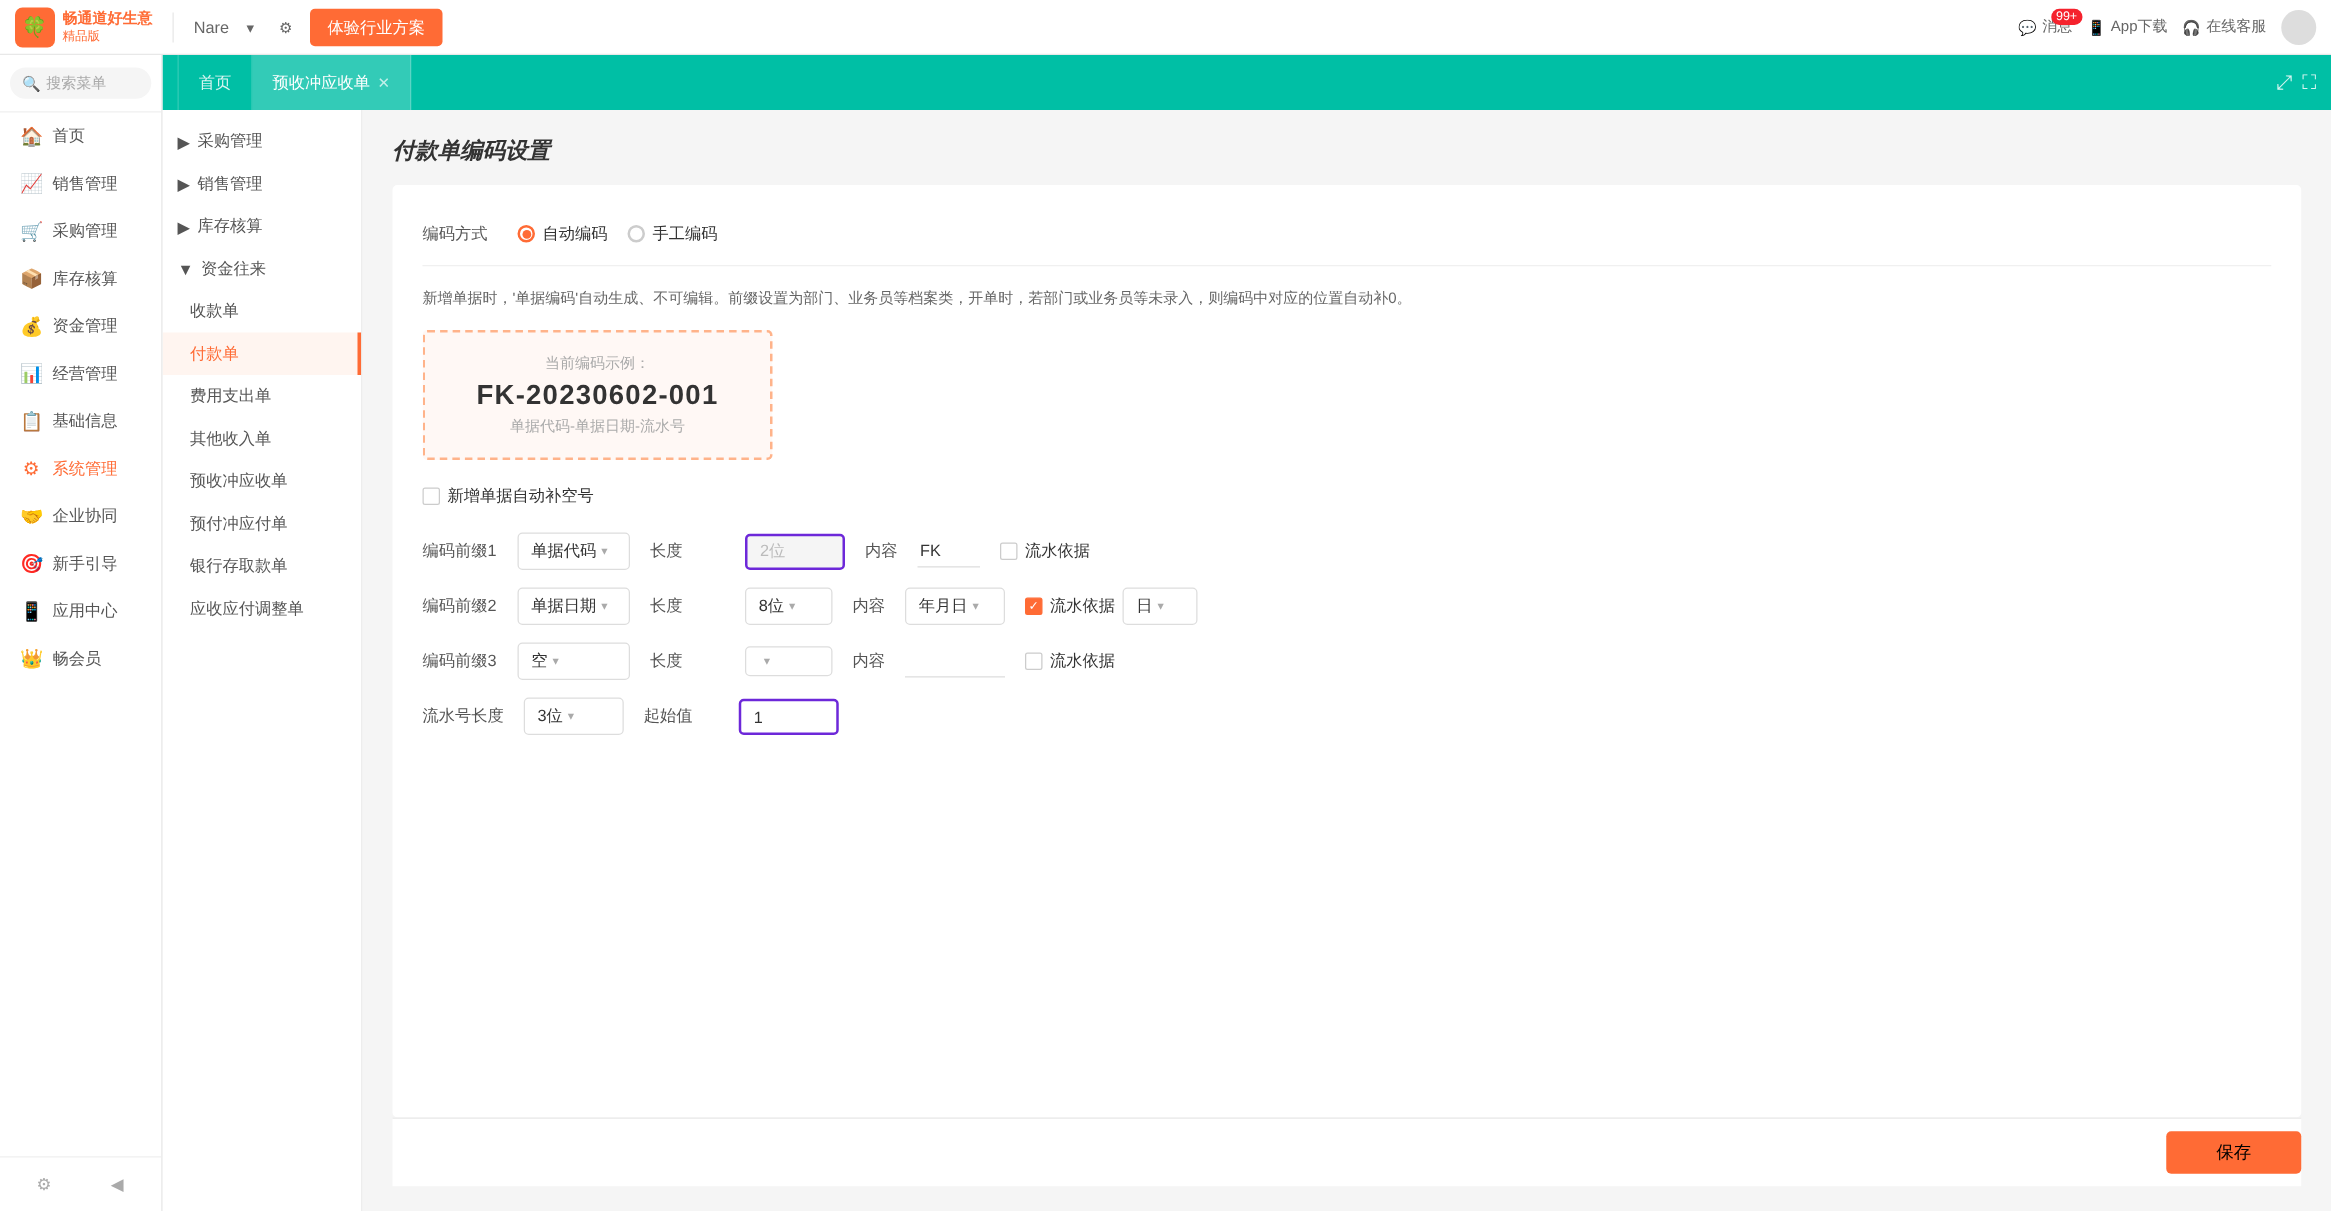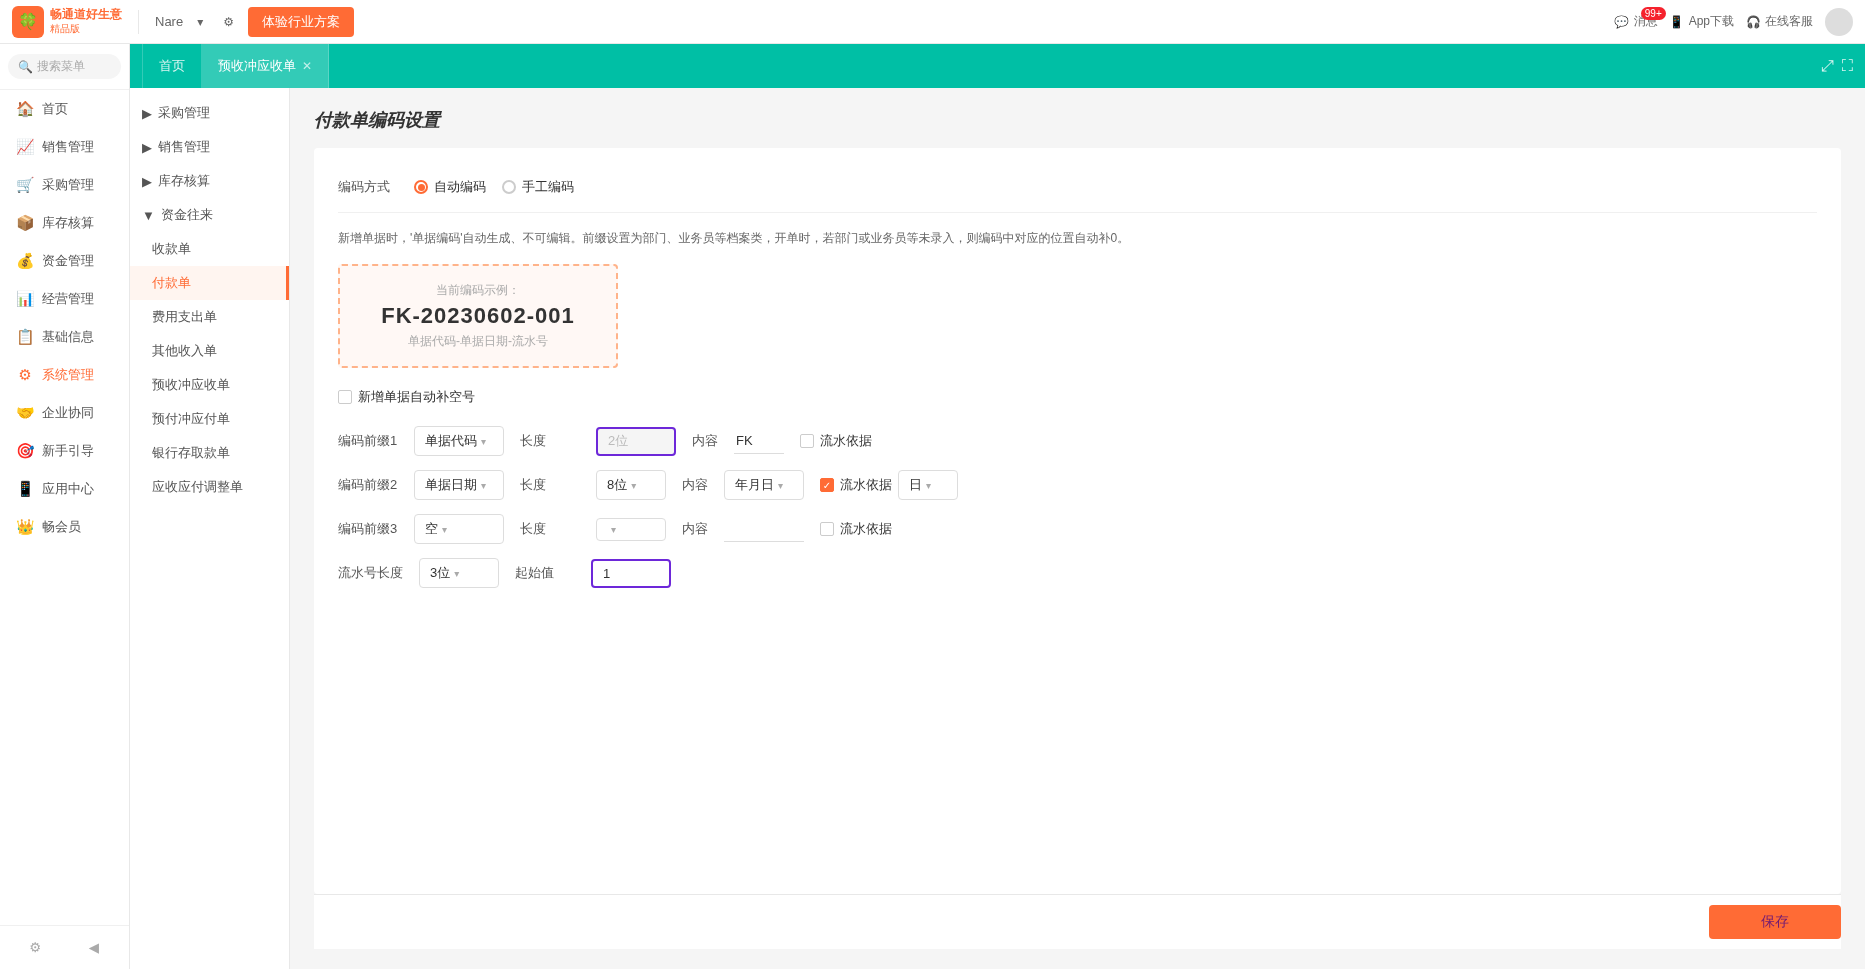--- a/index.html
+++ b/index.html
@@ -342,24 +342,24 @@
     .bottom-bar {
       background: #fff;
       border-top: 1px solid #e8e8e8;
       padding: 10px 24px;
       display: flex;
       justify-content: flex-end;
       flex-shrink: 0;
     }
     .save-btn {
       background: #ff6b35;
-      color: #701a75;
+      color: #000000;
       border: none;
       border-radius: 4px;
-      padding: 8px 52px;
+      padding: 8px 40px;
       font-size: 14px;
       cursor: pointer;
     }
   </style>
 </head>
 <body>
 
 <div class="top-bar">
   <div class="top-bar-left">
     <div class="top-bar-logo">

